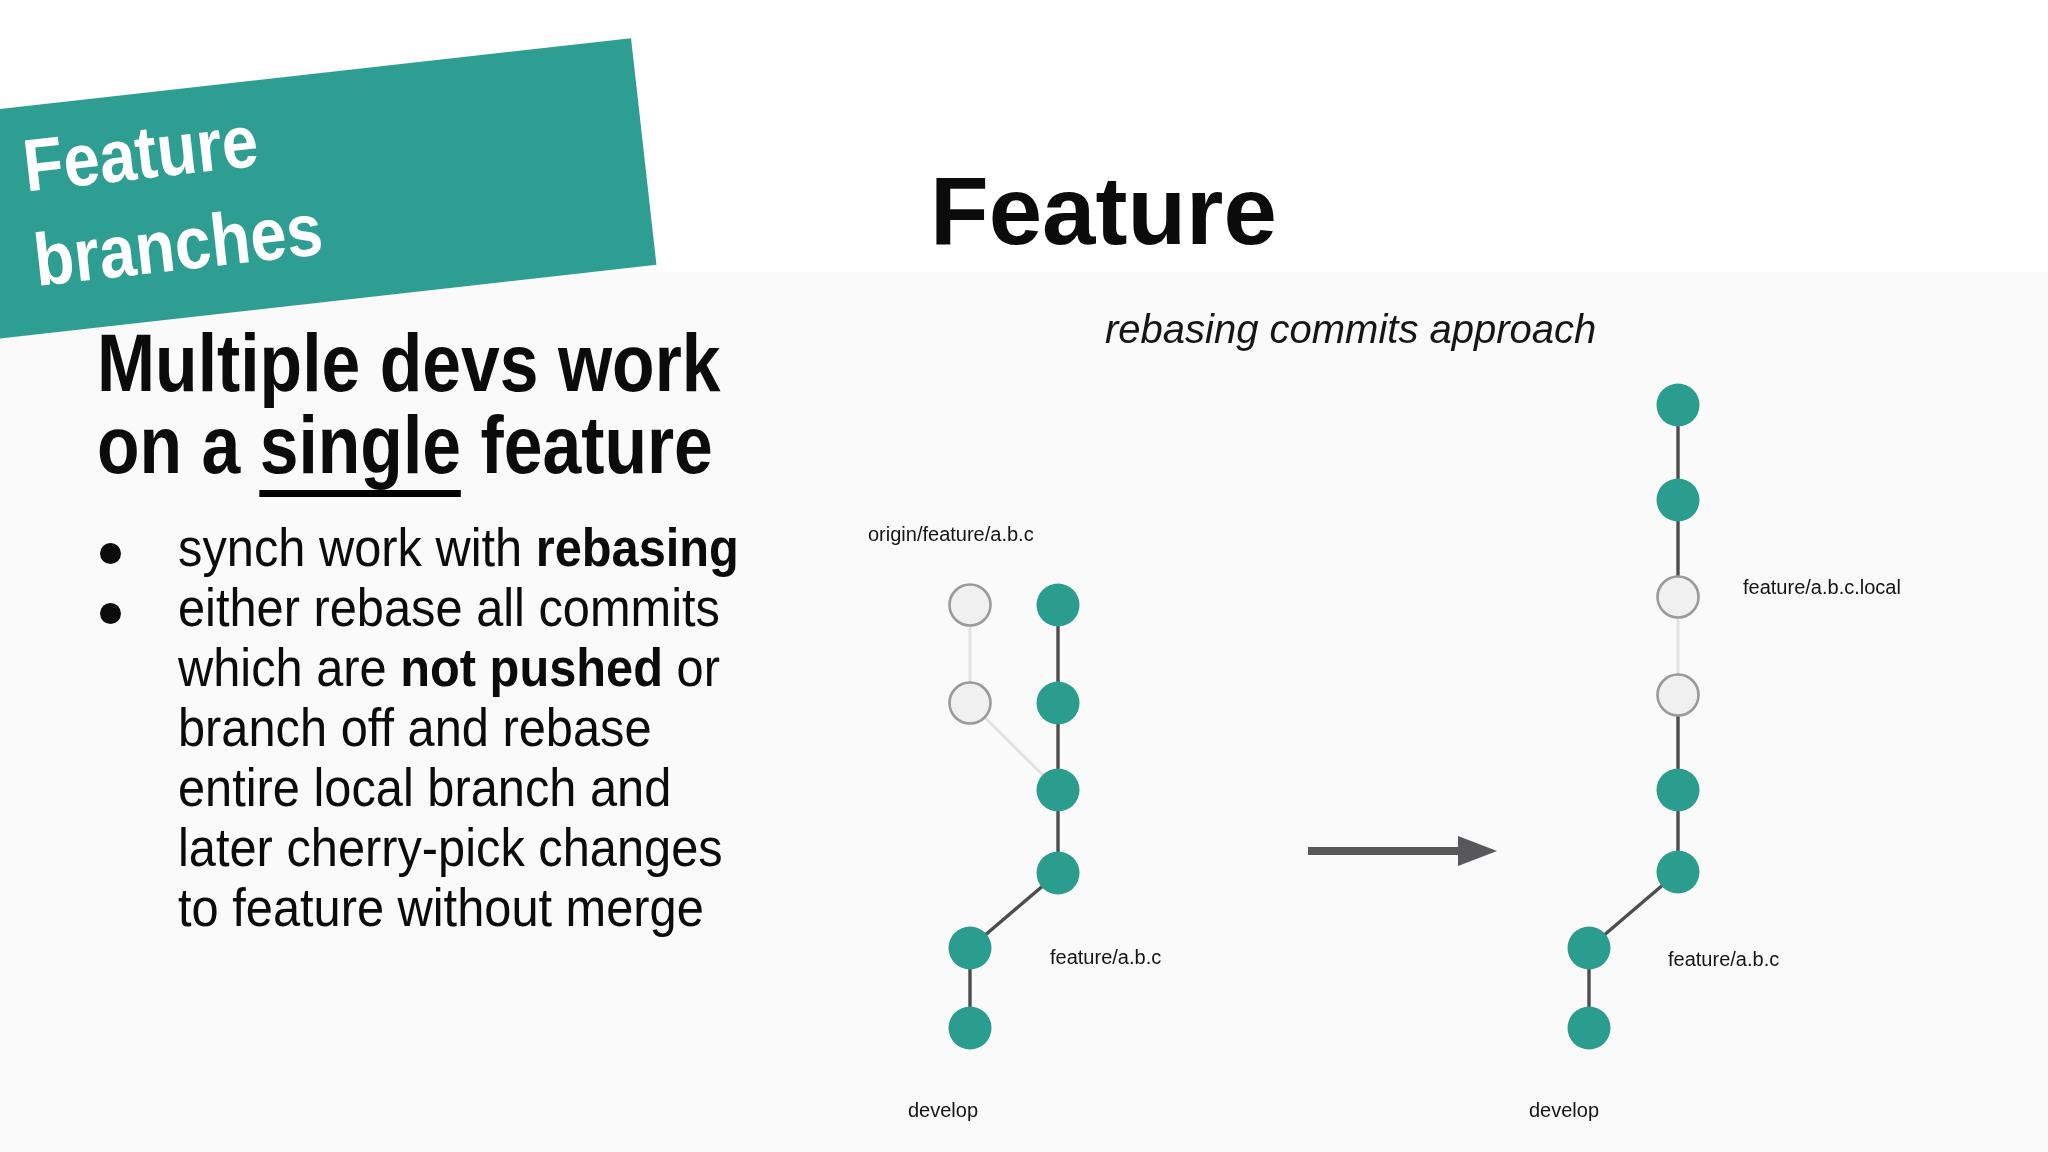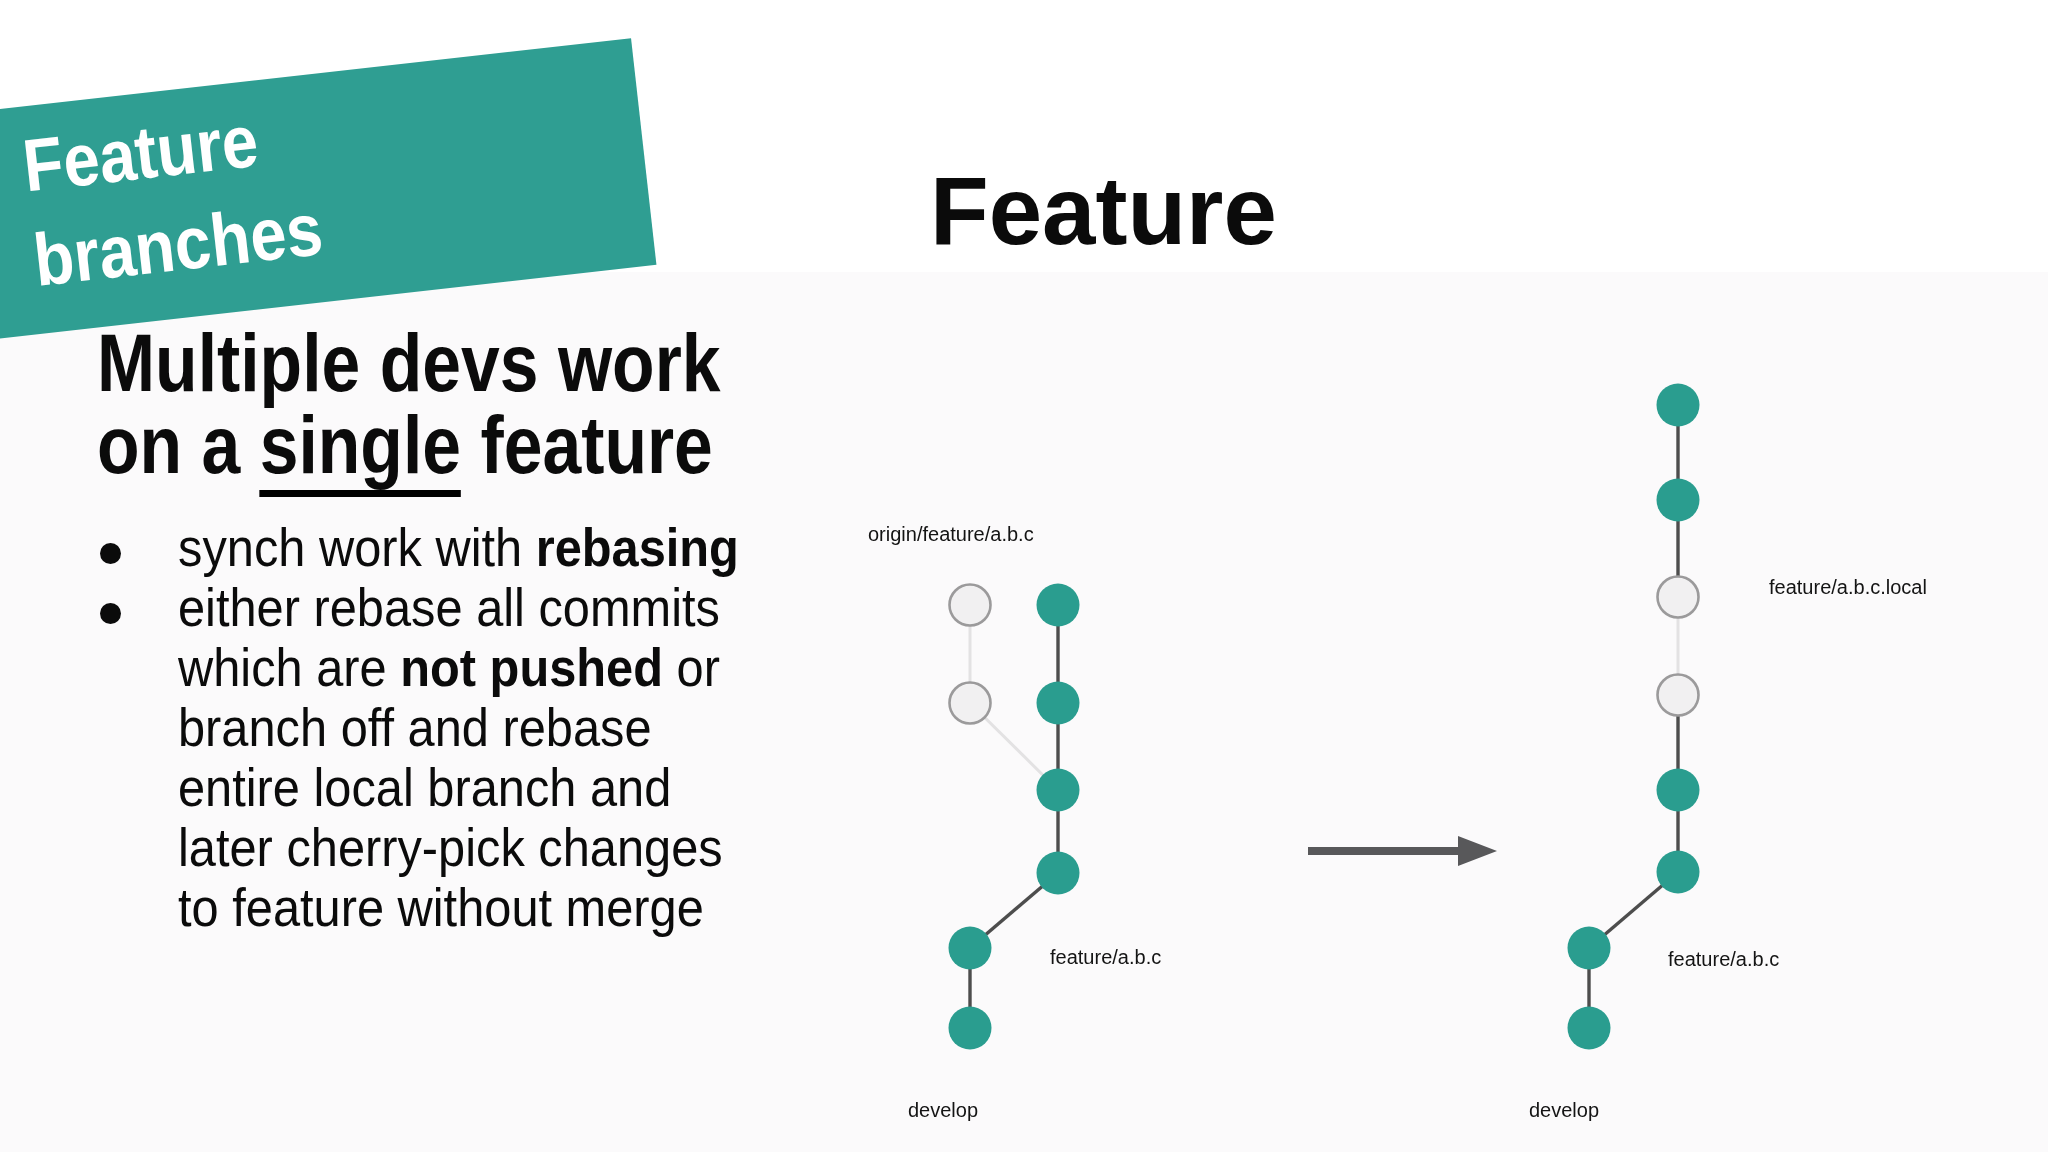--- a/index.html
+++ b/index.html
@@ -57,20 +57,21 @@
   <div class="tint"></div>
 
   <div class="banner" id="banner" style="background: rgb(47, 158, 146);">
     <div class="banner-text" style="color: rgb(255, 255, 255);">
       <div>Feature</div>
       <div>branches</div>
     </div>
   </div>
 
   <div class="title">Feature</div>
+  <div class="subtitle">rebasing commits approach</div>
 
   <div class="headline"><span>Multiple devs work</span><br><span>on a </span><span class="u">single</span><span> feature</span></div>
 
   <span class="bullet-dot" style="left:100px;top:543px;"></span>
   <div class="bullet-text" style="top:518px;"><span>synch work with </span><span style="font-weight: 700;">rebasing</span></div>
 
   <span class="bullet-dot" style="left:100px;top:603px;"></span>
   <div class="bullet-text" style="top:578px;"><span>either rebase all commits</span><br><span>which are </span><span style="font-weight: 700;">not pushed</span><span> or</span><br><span>branch off and rebase</span><br><span>entire local branch and</span><br><span>later cherry-pick changes</span><br><span>to feature without merge</span></div>
 
   <svg id="graph-svg" width="2048" height="1152" viewBox="0 0 2048 1152">
@@ -103,17 +104,17 @@
       <circle cx="1678" cy="790" r="21.5" fill="#2a9d8f"></circle>
       <circle cx="1678" cy="872" r="21.5" fill="#2a9d8f"></circle>
       <circle cx="1589" cy="948" r="21.5" fill="#2a9d8f"></circle>
       <circle cx="1589" cy="1028" r="21.5" fill="#2a9d8f"></circle>
       <path d="M 1308 847 H 1458 V 836 L 1497 851 L 1458 866 V 855 H 1308 Z" fill="#58585a"></path>
     </svg>
 
   <div class="g-label" style="left:868px;top:517px;">origin/feature/a.b.c</div>
   <div class="g-label" style="left:1050px;top:940px;">feature/a.b.c</div>
   <div class="g-label" style="left:908px;top:1093px;">develop</div>
-  <div class="g-label" style="left:1743px;top:570px;margin-left:26px;">feature/a.b.c.local</div>
+  <div class="g-label" style="left:1743px;top:570px;">feature/a.b.c.local</div>
   <div class="g-label" style="left:1668px;top:942px;">feature/a.b.c</div>
   <div class="g-label" style="left:1529px;top:1093px;">develop</div>
 
 </div>
 
 </body></html>

